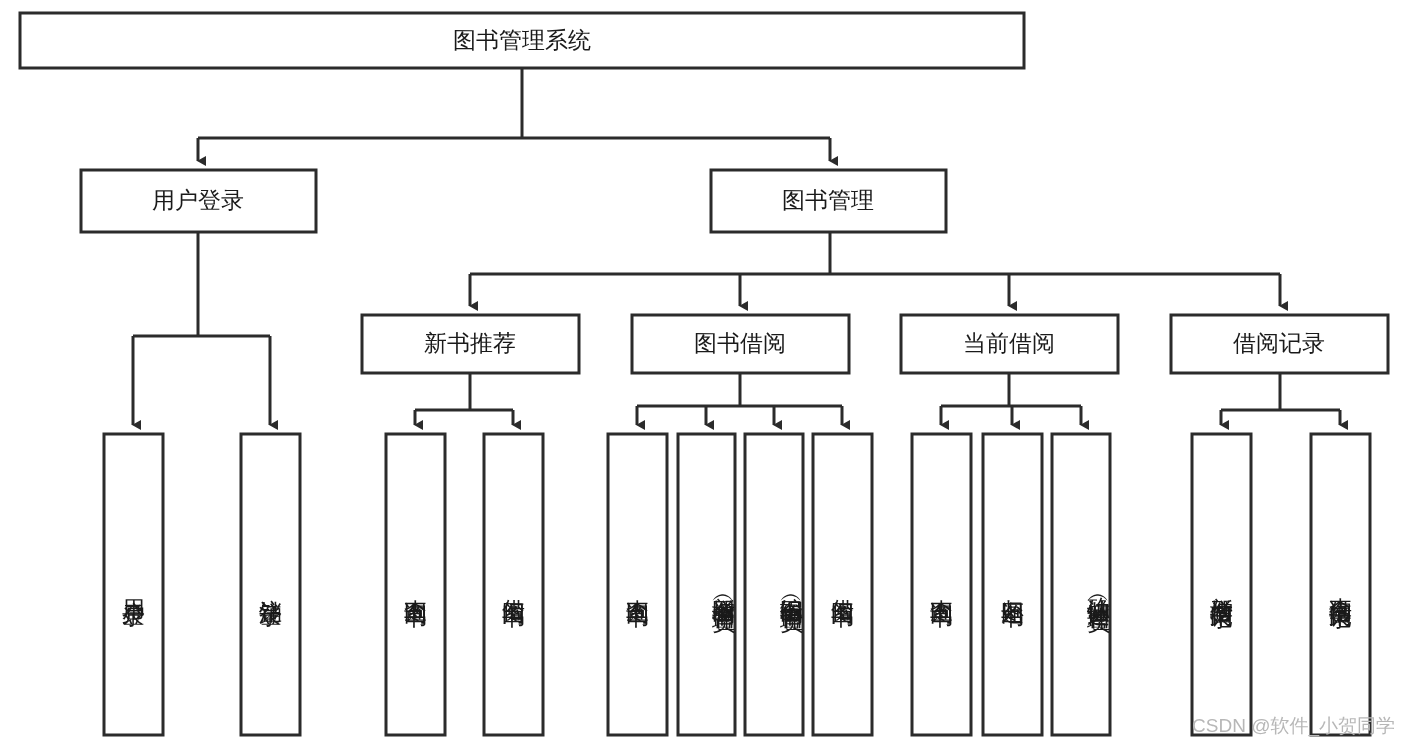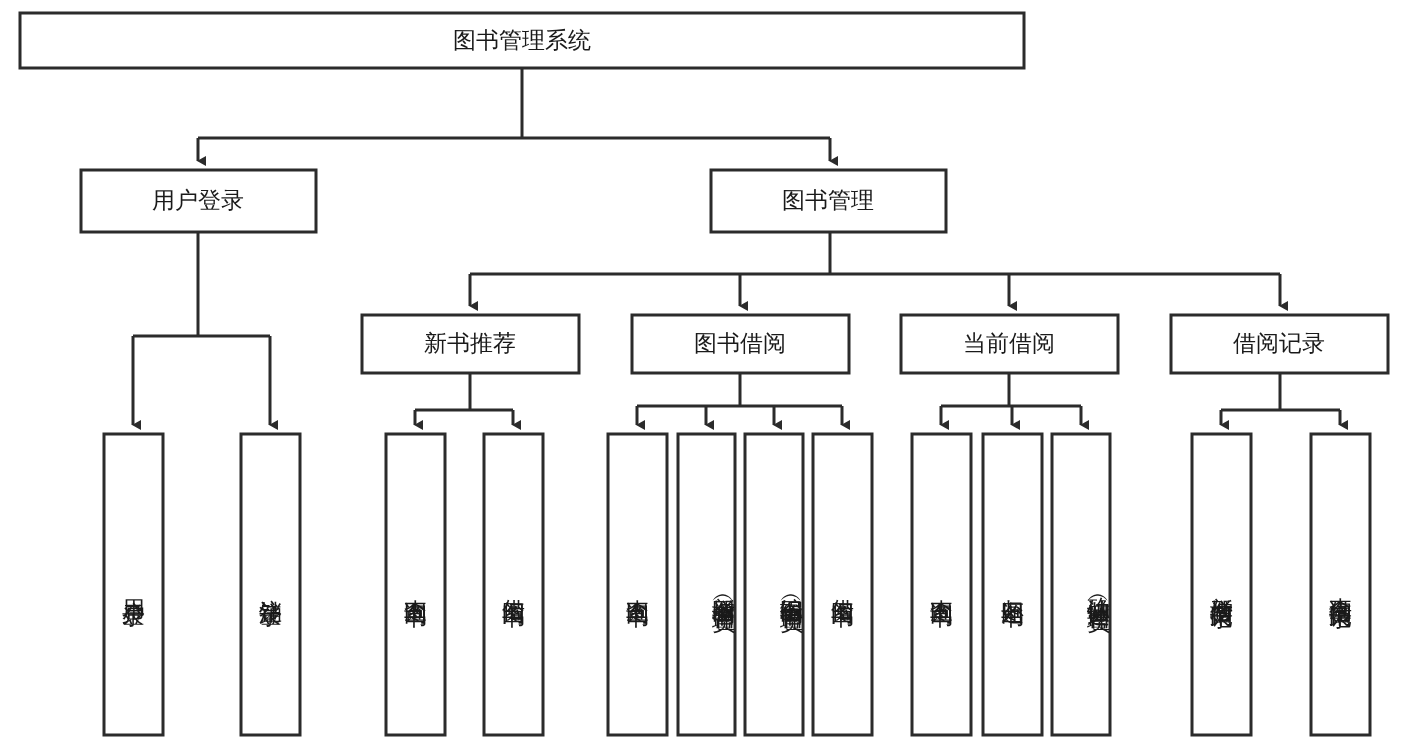--- a/index.html
+++ b/index.html
@@ -204,13 +204,14 @@
   <div class="leaf-label" style="left:745px; top:434px; width:58px; height:301px; align-items:flex-start; padding-top:6px; box-sizing:border-box;">编辑图书（管理员）</div>
   <div class="leaf-label" style="left:813px; top:434px; width:59px; height:301px;">借阅图书</div>
 
   <div class="leaf-label" style="left:912px; top:434px; width:59px; height:301px;">查询图书</div>
   <div class="leaf-label" style="left:983px; top:434px; width:59px; height:301px;">归还图书</div>
   <div class="leaf-label" style="left:1052px; top:434px; width:58px; height:301px; align-items:flex-start; padding-top:6px; box-sizing:border-box;">确认归还（管理员）</div>
 
   <div class="leaf-label" style="left:1192px; top:434px; width:59px; height:301px;">新增借阅记录</div>
   <div class="leaf-label" style="left:1311px; top:434px; width:59px; height:301px;">查询借阅记录</div>
 
+  <div class="watermark">CSDN @软件_小贺同学</div>
 </div>
 
 </body></html>

